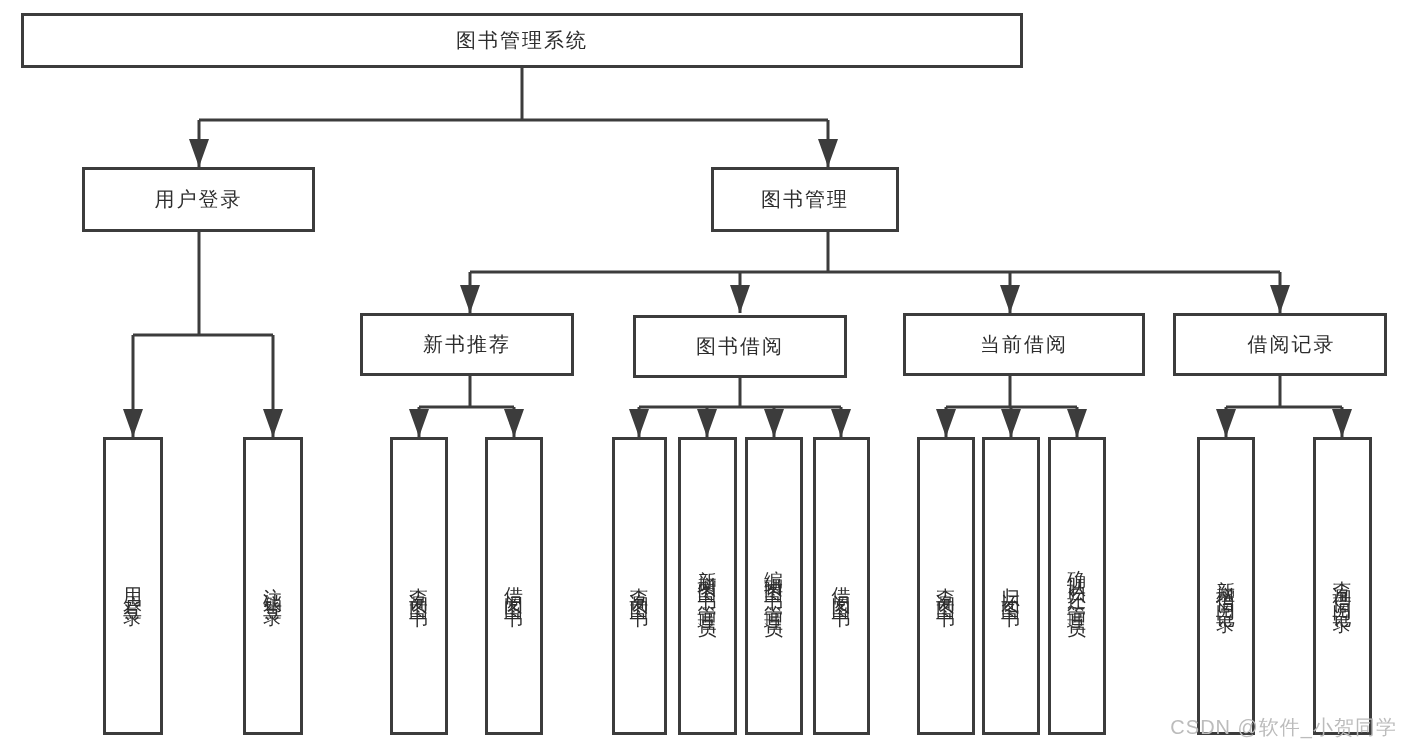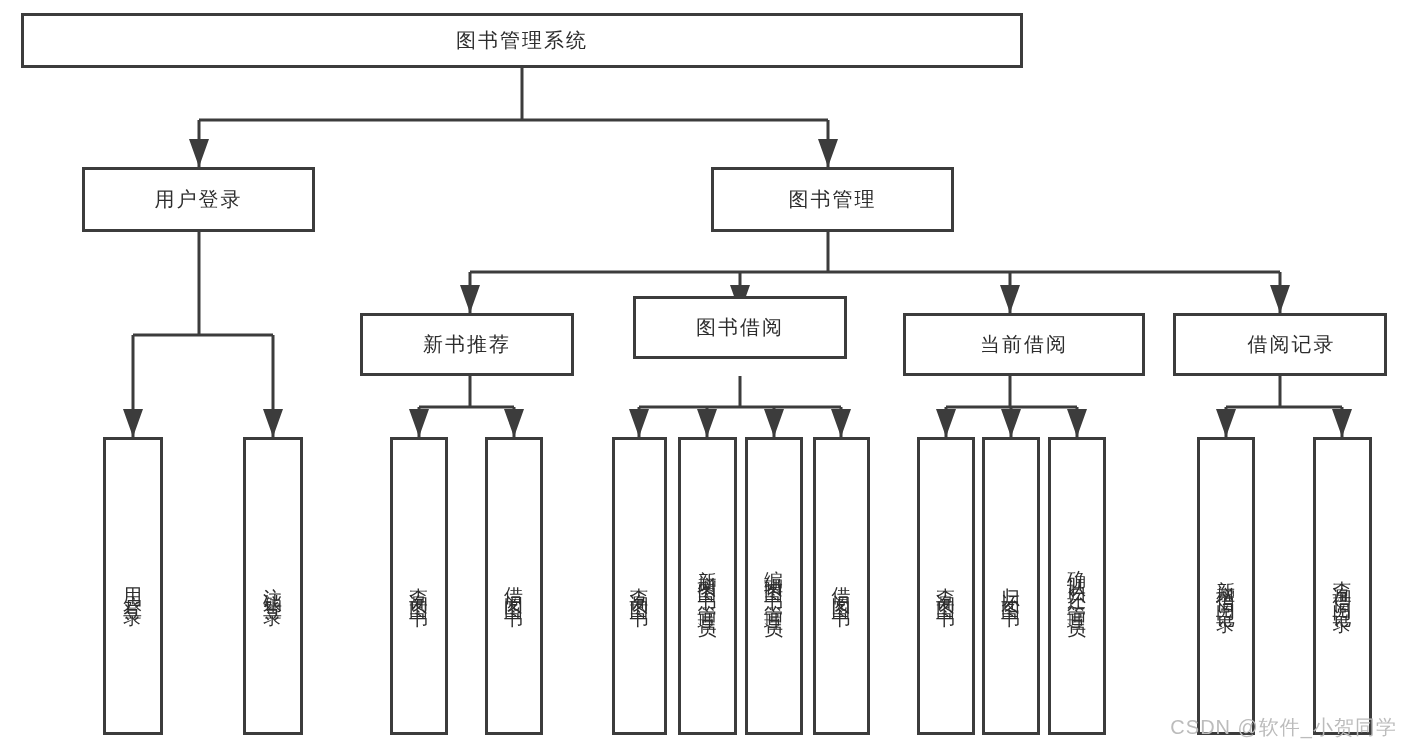--- a/index.html
+++ b/index.html
@@ -93,28 +93,28 @@
     </g>
   </svg>
 
   <div class="node hbox" style="left:21px; top:13px; width:1002px; height:55px;font-family:Liberation Serif, serif;">
     <span>图书管理系统</span>
   </div>
 
   <div class="node hbox" style="left:82px; top:167px; width:233px; height:65px;">
     <span>用户登录</span>
   </div>
-  <div class="node hbox" style="left:711px; top:167px; width:243px; height:65px;">
+  <div class="node hbox" style="left:711px; top:167px; width:188px; height:65px;">
     <span>图书管理</span>
   </div>
 
   <div class="node hbox" style="left:360px; top:313px; width:214px; height:63px;">
     <span>新书推荐</span>
   </div>
-  <div class="node hbox" style="left:633px; top:296px; width:214px; height:63px;">
+  <div class="node hbox" style="left:633px; top:315px; width:214px; height:63px;">
     <span>图书借阅</span>
   </div>
   <div class="node hbox" style="left:903px; top:313px; width:242px; height:63px;">
     <span>当前借阅</span>
   </div>
   <div class="node hbox" style="left:1173px; top:313px; width:214px; height:63px;padding-left:23px;">
     <span>借阅记录</span>
   </div>
 
   <div class="node vbox" style="left:103px; width:60px;">

